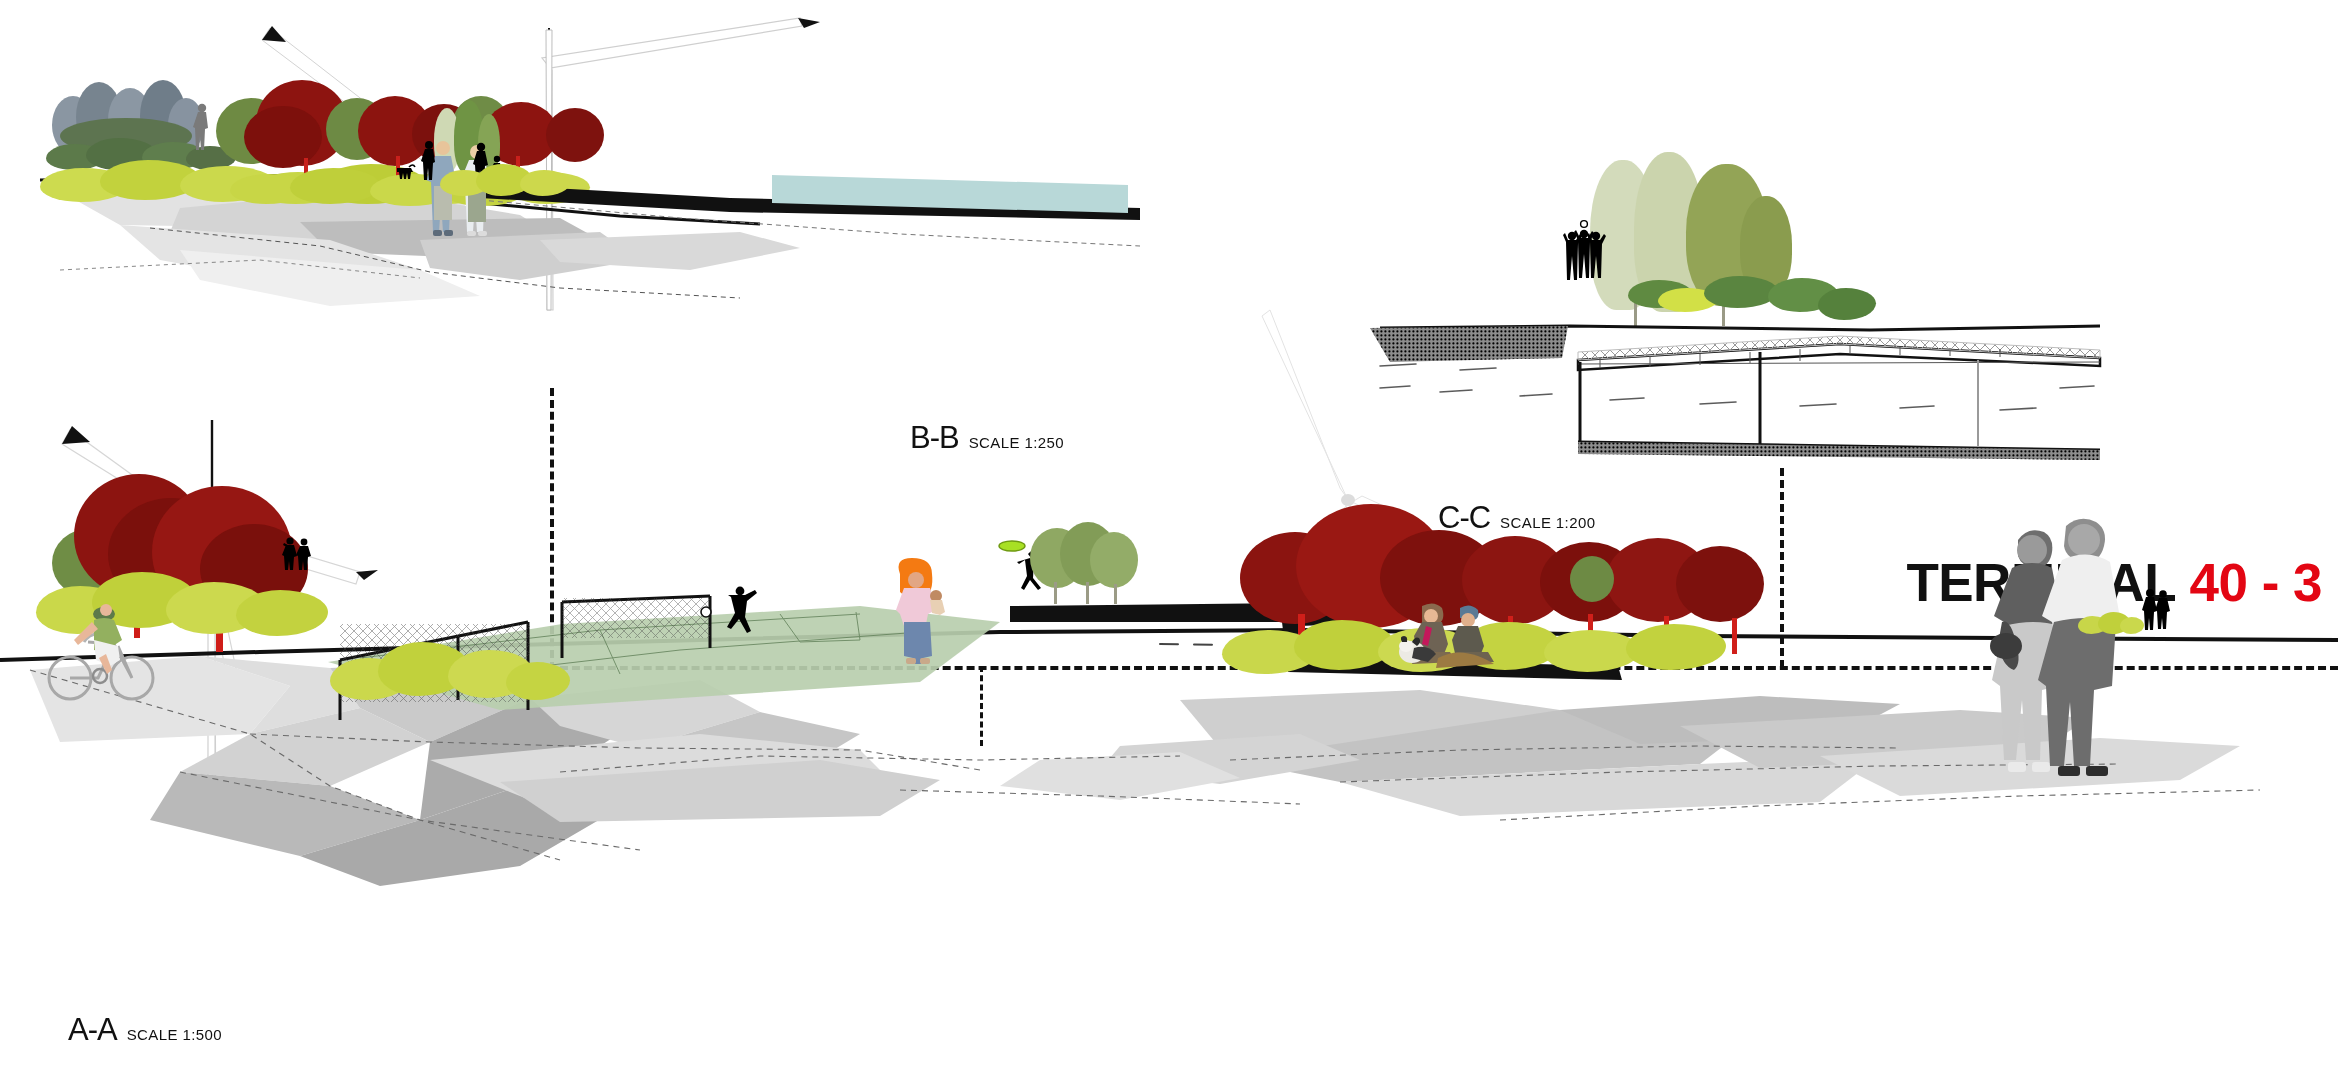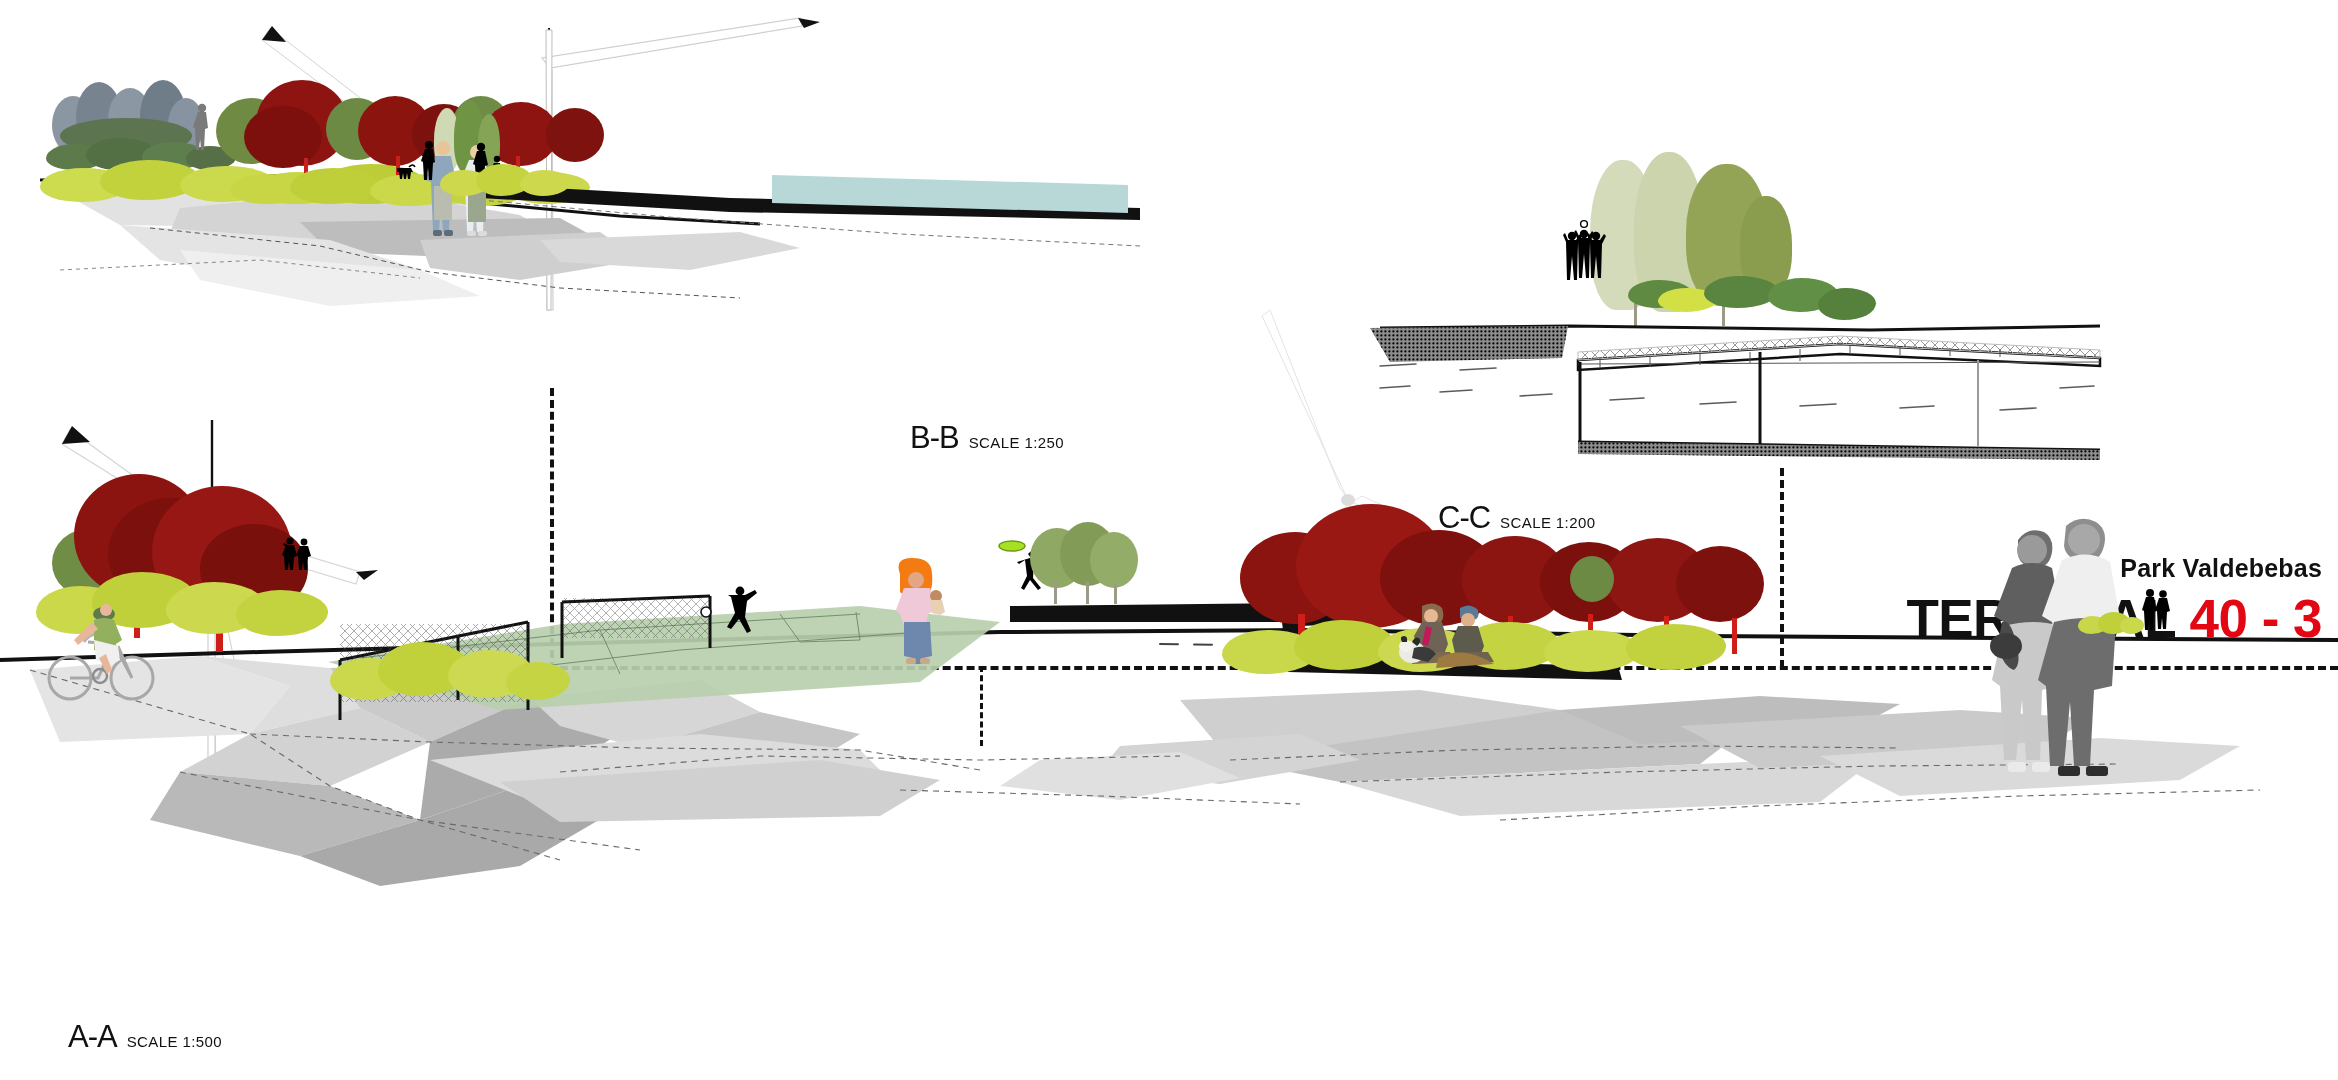--- a/index.html
+++ b/index.html
@@ -272,21 +272,20 @@
       </g>
     </svg>
   </div>
 
   <div class="sec-label" style="left:1438px;top:500px;">
     <span class="code">C-C</span>
     <span class="scale">SCALE 1:200</span>
   </div>
 
   <div class="titleblock">
-    <div class="tb-sub">Park Valdebebas</div>
     <div class="tb-main">
       <span>TERMINAL</span>
       <span class="num">40 - 3</span>
     </div>
   </div>
 
   <div class="abs" style="left:0px;top:440px;width:2338px;height:640px;">
 
     <svg class="turbine" style="left:60px;top:-20px;" width="320" height="420" viewBox="0 0 320 420">
       <g fill="#ffffff" stroke="#d6d6d6" stroke-width="1.2">
@@ -550,18 +549,18 @@
     <svg class="sil" style="left:2142px;top:148px;background:none;" width="32" height="44" viewBox="0 0 32 44">
       <g fill="#000">
         <circle cx="8" cy="5" r="4"></circle>
         <path d="M4,9 h8 l3,14 -3,1 -1,18 h-3 l-1,-12 -1,12 h-3 l-1,-19 -2,-1 z"></path>
         <circle cx="21" cy="6" r="3.8"></circle>
         <path d="M17,10 h8 l3,13 -3,1 -1,17 h-3 l-1,-11 -1,11 h-3 l-1,-18 -2,-1 z"></path>
       </g>
     </svg>
   </div>
 
-  <div class="sec-label" style="left:68px;top:1012px;margin-top:7px;">
+  <div class="sec-label" style="left:68px;top:1012px;">
     <span class="code">A-A</span>
     <span class="scale">SCALE 1:500</span>
   </div>
 
 </div>
 
 </body></html>

